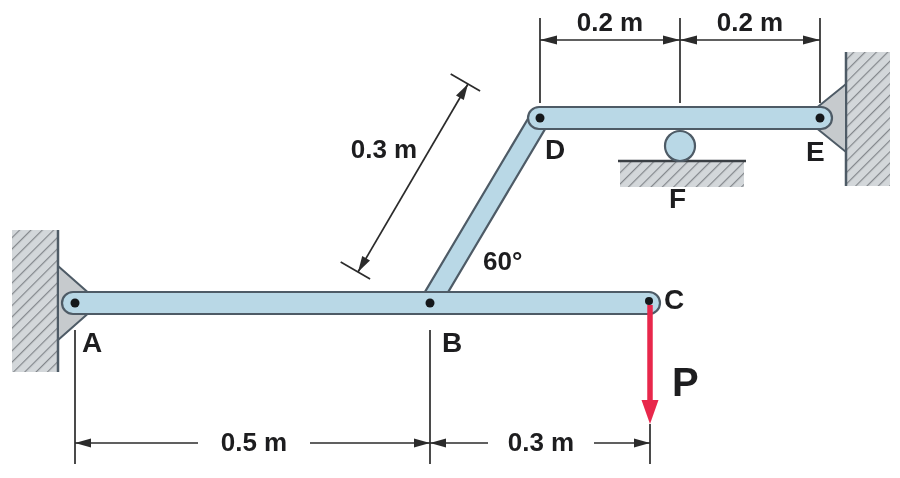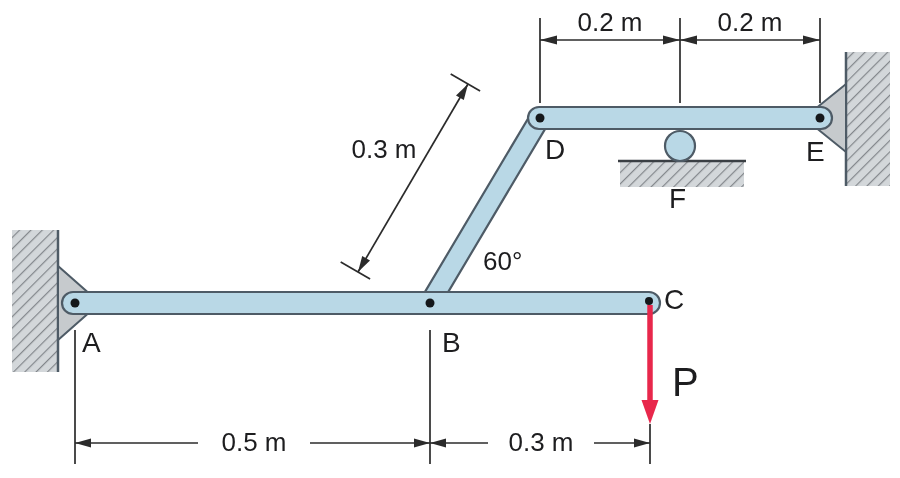--- a/index.html
+++ b/index.html
@@ -2,20 +2,21 @@
 <html><head>
 <meta charset="utf-8">
 <style>
   html, body { margin: 0; padding: 0; background: #ffffff; }
   .canvas {
     position: relative;
     width: 900px;
     height: 478px;
     background: #ffffff;
     overflow: hidden;
+    font-weight: bold;
   }
   svg { display: block; }
   text {
     font-family: "Liberation Sans", sans-serif;
     fill: #1d1d1f;
   }
   .dim-text   { font-size: 26px; }
   .pt-label   { font-size: 28px; }
   .angle-text { font-size: 26px; }
   .force-label{ font-size: 40px; }

